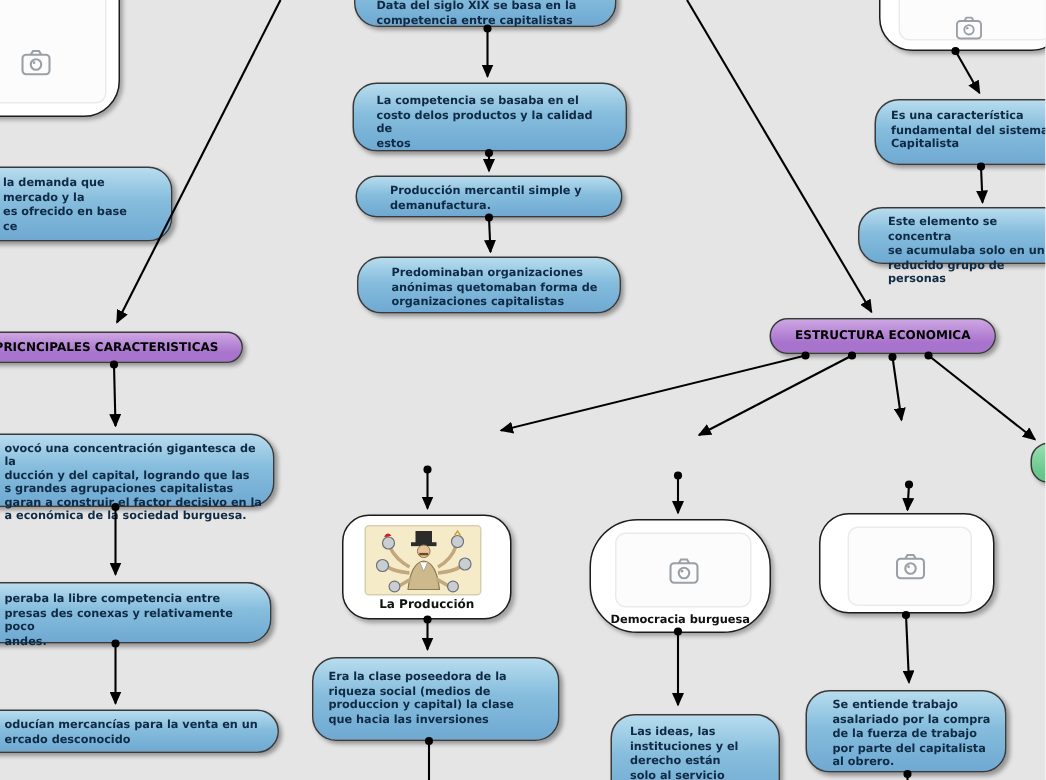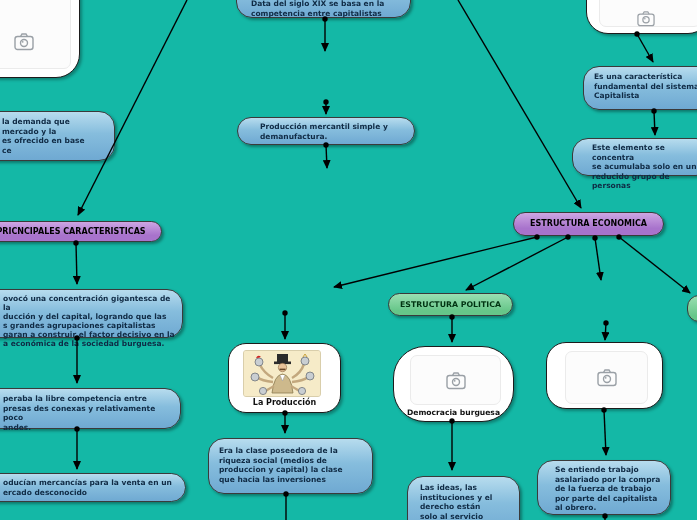--- a/index.html
+++ b/index.html
@@ -1,16 +1,16 @@
 <!DOCTYPE html>
 <html><head>
 <meta charset="utf-8">
 <style>
   html,body{margin:0;padding:0;background:#fff;}
-  #stage{position:relative;width:697px;height:520px;overflow:hidden;background:#14b8a6;
+  #stage{position:relative;width:697px;height:520px;overflow:hidden;background:#e5e5e5;
          font-family:"DejaVu Sans","Liberation Sans",sans-serif;}
   .node{position:absolute;box-sizing:border-box;border:1.3px solid #3a3a3a;
         box-shadow:2px 2px 3px rgba(0,0,0,.35);font-weight:bold;
         font-size:7.5px;line-height:9.5px;color:#0f2a44;white-space:pre-line;}
   .blue{background:linear-gradient(180deg,#b7dcee 0%,#86bddd 45%,#6fa9d2 100%);border-radius:16px;}
   .purple{background:linear-gradient(180deg,#cda6e3 0%,#a873cc 70%);border-radius:12px;
           color:#000;text-align:center;font-size:8px;}
   .green{background:linear-gradient(180deg,#9adfb2 0%,#66c689 80%);border-radius:12px;
          color:#052;color:#003312;font-size:7.8px;}
   .card{position:absolute;box-sizing:border-box;background:#fff;border:1.6px solid #1c1c1c;
@@ -33,22 +33,28 @@
         <rect x="1" y="4.5" width="18" height="13" rx="2.5" fill="none" stroke="#9aa0a6" stroke-width="1.4"></rect>
         <path d="M6.5 4.5 L8 2 H12 L13.5 4.5" fill="none" stroke="#9aa0a6" stroke-width="1.4"></path>
         <circle cx="10" cy="11" r="3.5" fill="none" stroke="#9aa0a6" stroke-width="1.4"></circle>
         <circle cx="8.7" cy="9.8" r="0.9" fill="#9aa0a6"></circle>
       </svg>
     </div>
   </div>
 
   <div class="node blue" style="left:236px;top:-22px;width:175px;height:40px;padding:20px 12px 4px 14px;">Data del siglo XIX se basa en la
 competencia entre capitalistas</div>
+  <div class="node blue" style="left:235px;top:55px;width:183px;height:46px;padding:6px 10px 4px 15px;">La competencia se basaba en el
+costo delos productos y la calidad de
+estos</div>
   <div class="node blue" style="left:237px;top:117px;width:178px;height:28px;padding:4px 10px 3px 22px;">Producción mercantil simple y
 demanufactura.</div>
+  <div class="node blue" style="left:238px;top:171px;width:176px;height:38px;padding:5px 10px 3px 22px;">Predominaban organizaciones
+anónimas quetomaban forma de
+organizaciones capitalistas</div>
 
   <div class="node blue" style="left:-62px;top:111px;width:177px;height:50px;padding:5px 8px 4px 63px;">la demanda que
 mercado y la
 es ofrecido en base
 ce</div>
   <div class="node purple" style="left:-20px;top:221px;width:182px;height:21px;padding-top:5px;">PRICNCIPALES CARACTERISTICAS</div>
   <div class="node blue" style="left:-22px;top:289px;width:205px;height:49px;padding:4px 6px 3px 24px;line-height:9px;">ovocó una concentración gigantesca de la
 ducción y del capital, logrando que las
 s grandes agrupaciones capitalistas
 garan a construir el factor decisivo en la
@@ -71,21 +77,20 @@
   </div>
 
   <div class="node blue" style="left:583px;top:66px;width:130px;height:44px;padding:5px 6px 3px 10px;">Es una característica
 fundamental del sistema
 Capitalista</div>
   <div class="node blue" style="left:572px;top:138px;width:140px;height:38px;padding:4px 4px 3px 19px;">Este elemento se concentra
 se acumulaba solo en un
 reducido grupo de personas</div>
   <div class="node purple" style="left:513px;top:212px;width:151px;height:24px;padding-top:6px;">ESTRUCTURA ECONOMICA</div>
 
-  <div class="node green" style="left:388px;top:293px;width:125px;height:23px;text-align:center;padding-top:6px;">ESTRUCTURA POLITICA</div>
   <div class="node green" style="left:687px;top:295px;width:40px;height:27px;"></div>
 
   <div class="card" style="left:228px;top:343px;width:113px;height:70px;border-radius:18px;">
     <div class="art" style="left:14px;top:6px;width:76px;height:45px;">
       <svg width="76" height="45" viewBox="0 0 76 45">
         <rect x="0" y="0" width="76" height="45" fill="#f6ebc8"></rect>
         <rect x="33" y="3" width="11" height="8" fill="#2b2b2b"></rect>
         <rect x="30" y="10.5" width="17" height="2.6" fill="#2b2b2b"></rect>
         <circle cx="38.5" cy="16.5" r="4.2" fill="#e9c39a" stroke="#8a6a45" stroke-width="0.6"></circle>
         <rect x="35.5" y="17.6" width="6" height="1.6" fill="#6b4a2a"></rect>

